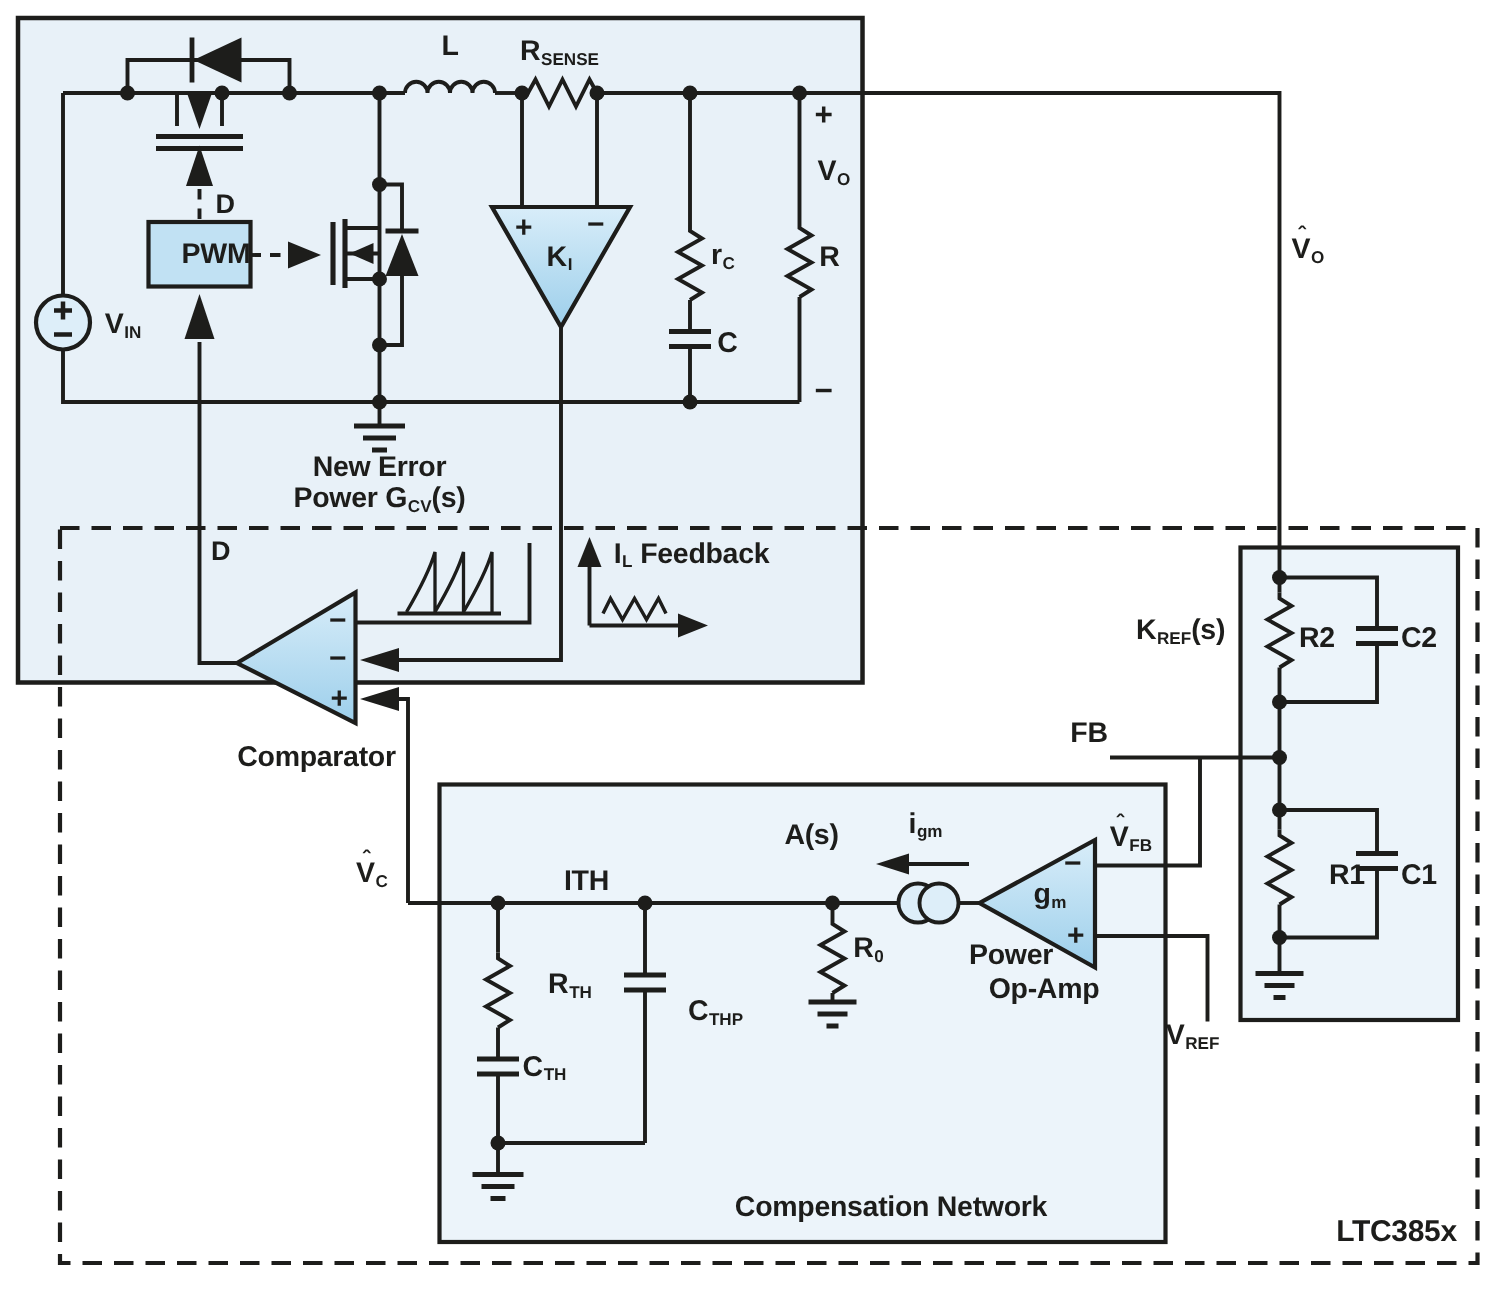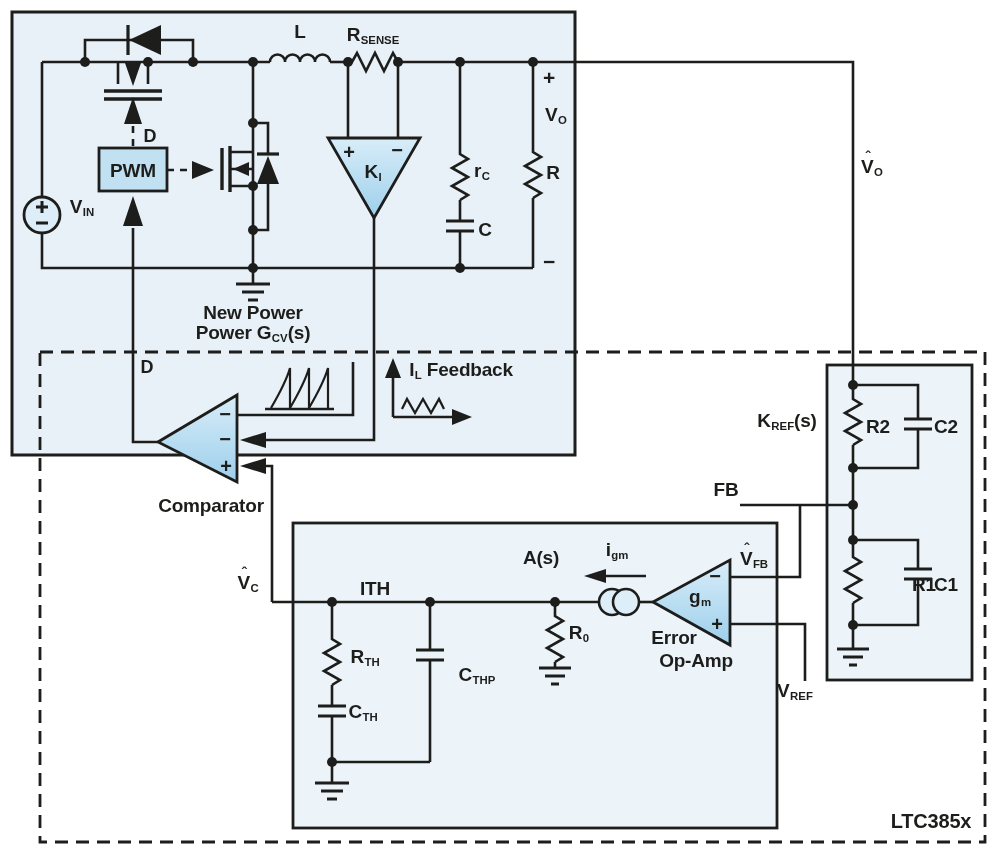--- a/index.html
+++ b/index.html
@@ -155,50 +155,51 @@
   </svg>
 
   <div class="lbl" style="left:300px;top:31px"><span>L</span></div>
   <div class="lbl" style="left:373px;top:36px"><span>R</span><span class="sub">SENSE</span></div>
   <div class="lbl s21" style="left:549px;top:77px"><span>+</span></div>
   <div class="lbl" style="left:556px;top:116px"><span>V</span><span class="sub">O</span></div>
   <div class="lbl s21" style="left:549px;top:261px"><span>−</span></div>
   <div class="lbl" style="left:553px;top:172px"><span>R</span></div>
   <div class="lbl" style="left:482px;top:172px"><span>r</span><span class="sub">C</span></div>
   <div class="lbl" style="left:485px;top:229px"><span>C</span></div>
-  <div class="lbl" style="left:82px;top:208px"><span>V</span><span class="sub">IN</span></div>
-  <div class="lbl" style="left:133px;top:170px"><span>PWM</span></div>
+  <div class="lbl" style="left:82px;top:218px"><span>V</span><span class="sub">IN</span></div>
+  <div class="lbl" style="left:144px;top:170px"><span>PWM</span></div>
   <div class="lbl s18" style="left:150px;top:136px"><span>D</span></div>
   <div class="lbl s18" style="left:147px;top:367px"><span>D</span></div>
-  <div class="lbl" style="left:253px;top:312px"><span>New Power</span></div>
+  <div class="lbl" style="left:253px;top:312px"><span>New Error</span></div>
   <div class="lbl" style="left:253px;top:334px"><span>Power G</span><span class="sub">CV</span><span>(s)</span></div>
   <div class="lbl" style="left:872px;top:168px"><span class="hat"><span class="caret">ˆ</span>V</span><span class="sub">O</span></div>
   <div class="lbl" style="left:461px;top:371px"><span>I</span><span class="sub">L</span><span> Feedback</span></div>
   <div class="lbl" style="left:211px;top:505px"><span>Comparator</span></div>
   <div class="lbl s20" style="left:225px;top:414px"><span>−</span></div>
   <div class="lbl s20" style="left:225px;top:439px"><span>−</span></div>
   <div class="lbl s20" style="left:226px;top:466px"><span>+</span></div>
   <div class="lbl" style="left:373px;top:173px"><span>K</span><span class="sub">I</span></div>
   <div class="lbl s20" style="left:349px;top:152px"><span>+</span></div>
   <div class="lbl s20" style="left:397px;top:150px"><span>−</span></div>
   <div class="lbl" style="left:248px;top:584px"><span class="hat"><span class="caret">ˆ</span>V</span><span class="sub">C</span></div>
-  <div class="lbl" style="left:375px;top:588px"><span>ITH</span></div>
+  <div class="lbl" style="left:391px;top:588px"><span>ITH</span></div>
   <div class="lbl" style="left:541px;top:557px"><span>A(s)</span></div>
   <div class="lbl" style="left:617px;top:551px"><span>i</span><span class="sub">gm</span></div>
-  <div class="lbl" style="left:365px;top:658px"><span>R</span><span class="sub">TH</span></div>
+  <div class="lbl" style="left:380px;top:658px"><span>R</span><span class="sub">TH</span></div>
   <div class="lbl" style="left:363px;top:713px"><span>C</span><span class="sub">TH</span></div>
   <div class="lbl" style="left:477px;top:676px"><span>C</span><span class="sub">THP</span></div>
   <div class="lbl" style="left:579px;top:634px"><span>R</span><span class="sub">0</span></div>
   <div class="lbl" style="left:700px;top:598px"><span>g</span><span class="sub">m</span></div>
   <div class="lbl s20" style="left:715px;top:576px"><span>−</span></div>
   <div class="lbl s20" style="left:717px;top:624px"><span>+</span></div>
   <div class="lbl" style="left:754px;top:560px"><span class="hat"><span class="caret">ˆ</span>V</span><span class="sub">FB</span></div>
-  <div class="lbl" style="left:674px;top:637px"><span>Error</span></div>
+  <div class="lbl" style="left:674px;top:637px"><span>Power</span></div>
   <div class="lbl" style="left:696px;top:660px"><span>Op-Amp</span></div>
   <div class="lbl" style="left:726px;top:489px"><span>FB</span></div>
   <div class="lbl" style="left:795px;top:692px"><span>V</span><span class="sub">REF</span></div>
   <div class="lbl" style="left:787px;top:422px"><span>K</span><span class="sub">REF</span><span>(s)</span></div>
   <div class="lbl" style="left:878px;top:426px"><span>R2</span></div>
   <div class="lbl" style="left:946px;top:426px"><span>C2</span></div>
-  <div class="lbl" style="left:924px;top:584px"><span>R1</span></div>
+  <div class="lbl" style="left:898px;top:584px"><span>R1</span></div>
   <div class="lbl" style="left:946px;top:584px"><span>C1</span></div>
+  <div class="lbl" style="left:594px;top:805px"><span>Compensation Network</span></div>
   <div class="lbl s20" style="left:931px;top:821px"><span>LTC385x</span></div>
 </div>
 
 </body></html>

